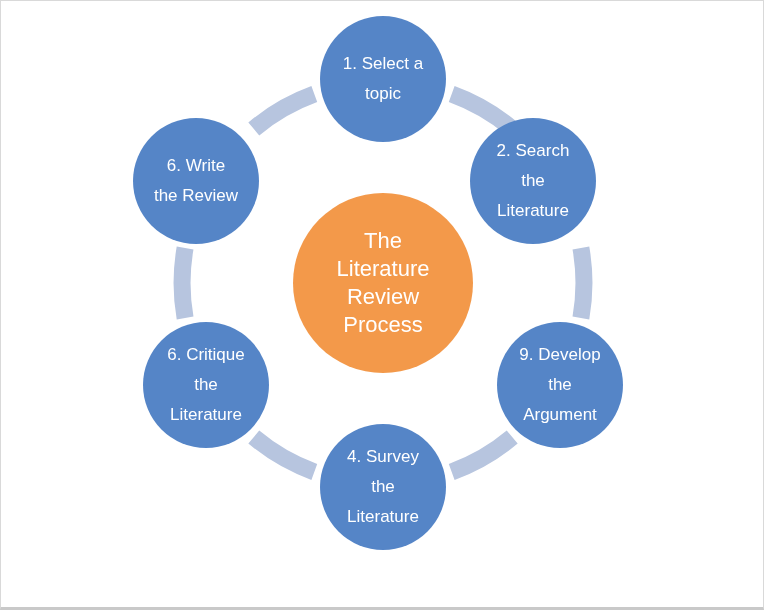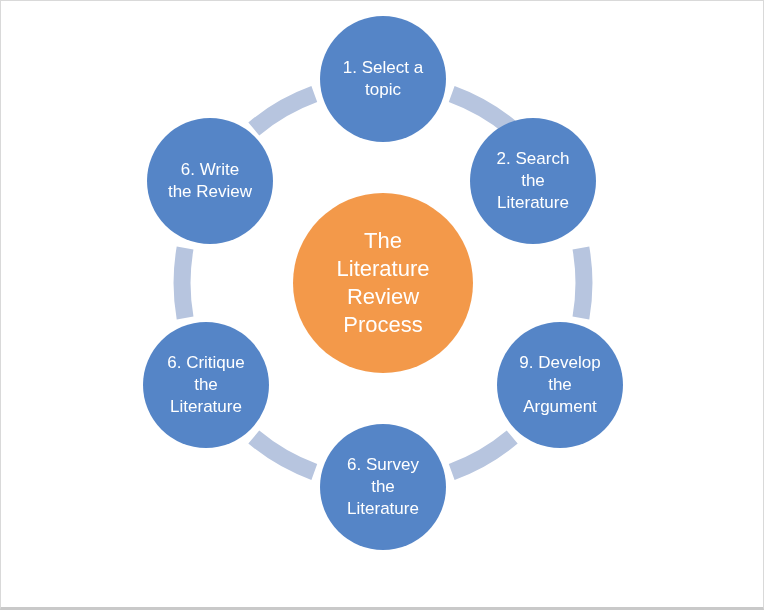--- a/index.html
+++ b/index.html
@@ -38,21 +38,21 @@
   .node{
     position:absolute;
     border-radius:50%;
     display:flex;align-items:center;justify-content:center;
     text-align:center;
     color:var(--text);
   }
   .step{
     width:126px;height:126px;
     background:var(--node);
-    font-size:17px;line-height:22px;align-items:center;
+    font-size:17px;line-height:30px;align-items:center;
   }
   .center{
     width:180px;height:180px;
     background:var(--center);
     font-size:22px;line-height:28px;
   }
   .label{white-space:pre-line;}
 </style>
 </head>
 <body>
@@ -86,29 +86,29 @@
 Literature</span>
   </div>
 
   <div class="node step" style="left:496px;top:321px;">
     <span class="label">9. Develop
 the
 Argument</span>
   </div>
 
   <div class="node step" style="left:319px;top:423px;">
-    <span class="label">6. Survey
+    <span class="label">4. Survey
 the
 Literature</span>
   </div>
 
   <div class="node step" style="left:142px;top:321px;">
     <span class="label">6. Critique
 the
 Literature</span>
   </div>
 
-  <div class="node step" style="left:146px;top:117px;">
+  <div class="node step" style="left:132px;top:117px;">
     <span class="label">6. Write
 the Review</span>
   </div>
 
 </div>
 
 </body></html>

